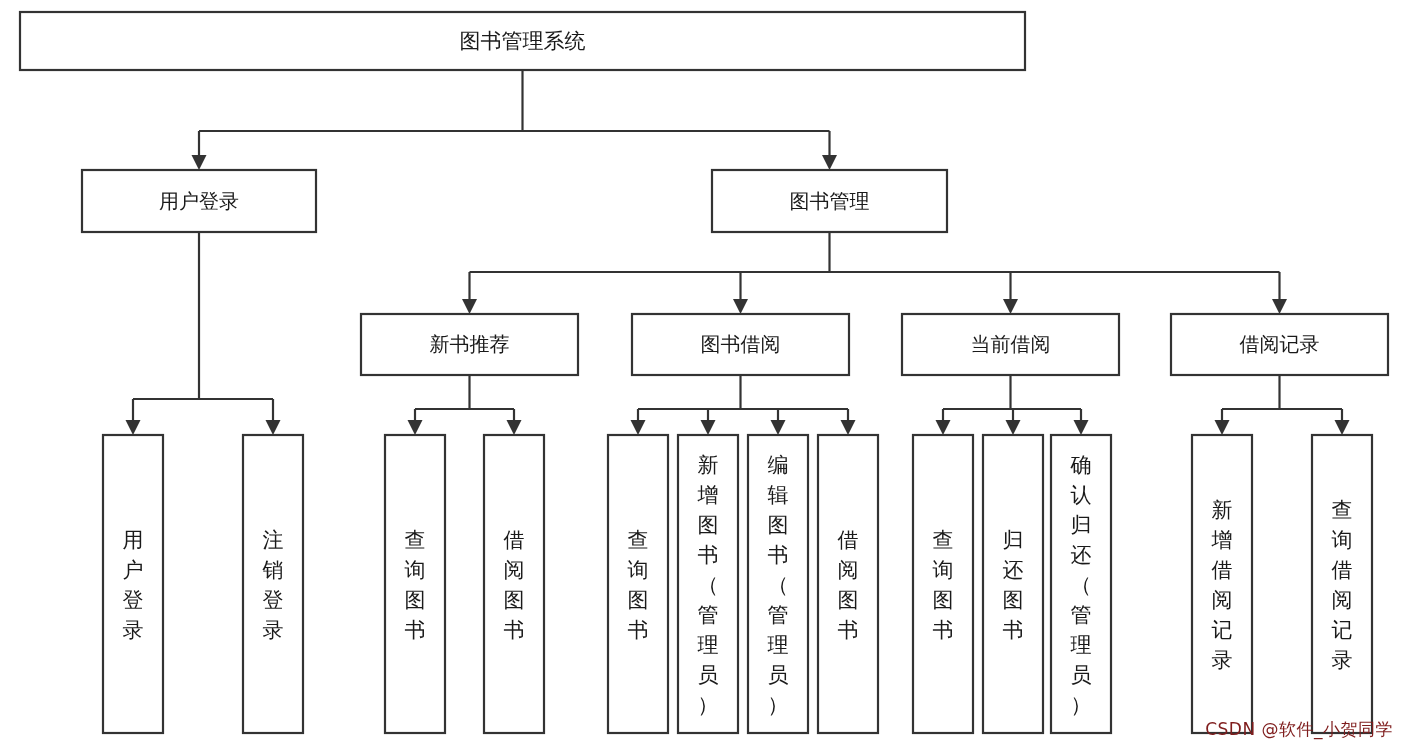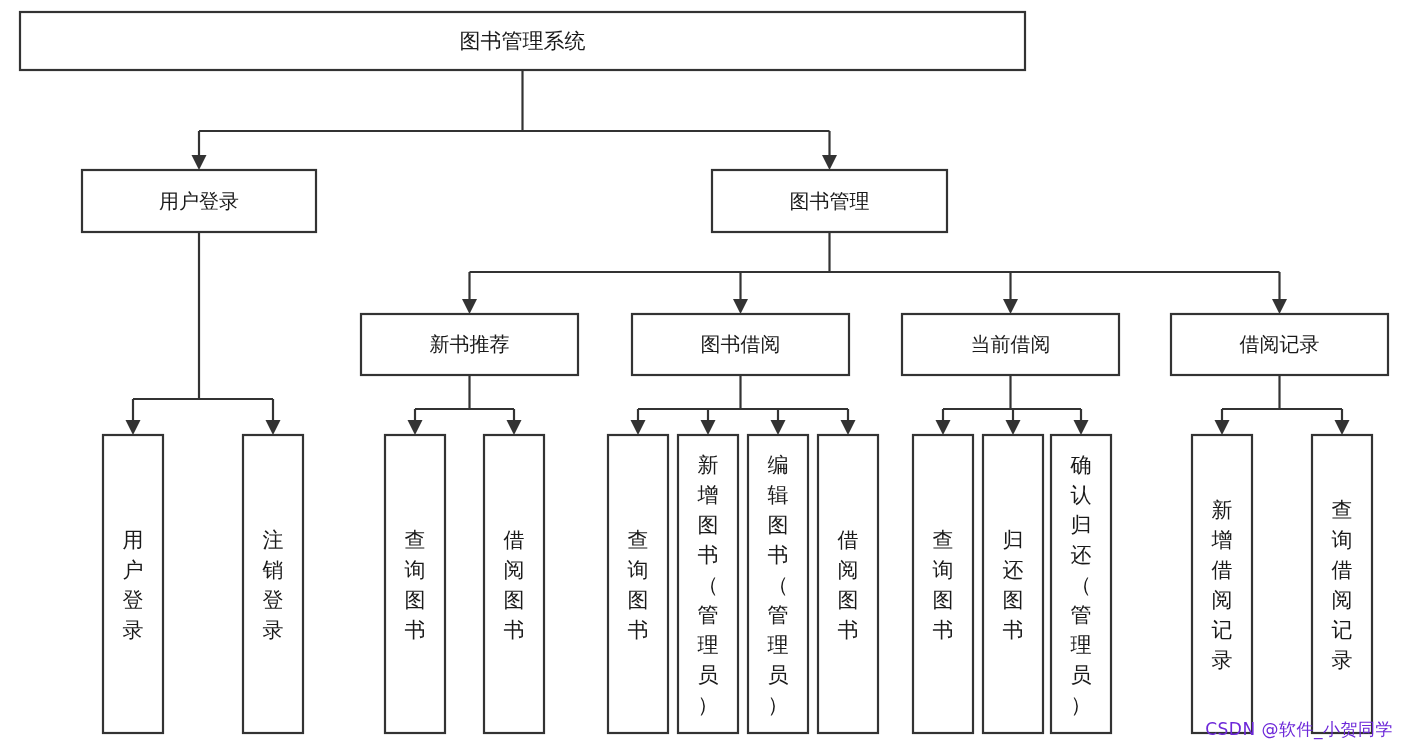--- a/index.html
+++ b/index.html
@@ -47,21 +47,21 @@
   .arrow-head {
     fill: #333333;
     stroke: none;
   }
   .watermark {
     position: absolute;
     right: 12px;
     bottom: 6px;
     font-family: "DejaVu Sans", "Liberation Sans", sans-serif;
     font-size: 17px;
-    color: #6d28d9;
+    color: #7f1d1d;
     white-space: nowrap;
     letter-spacing: 0.5px;
     pointer-events: none;
   }
 </style>
 </head>
 <body>
 
 <svg id="diagram" viewBox="0 0 1405 747">
   <g id="edges-layer">

